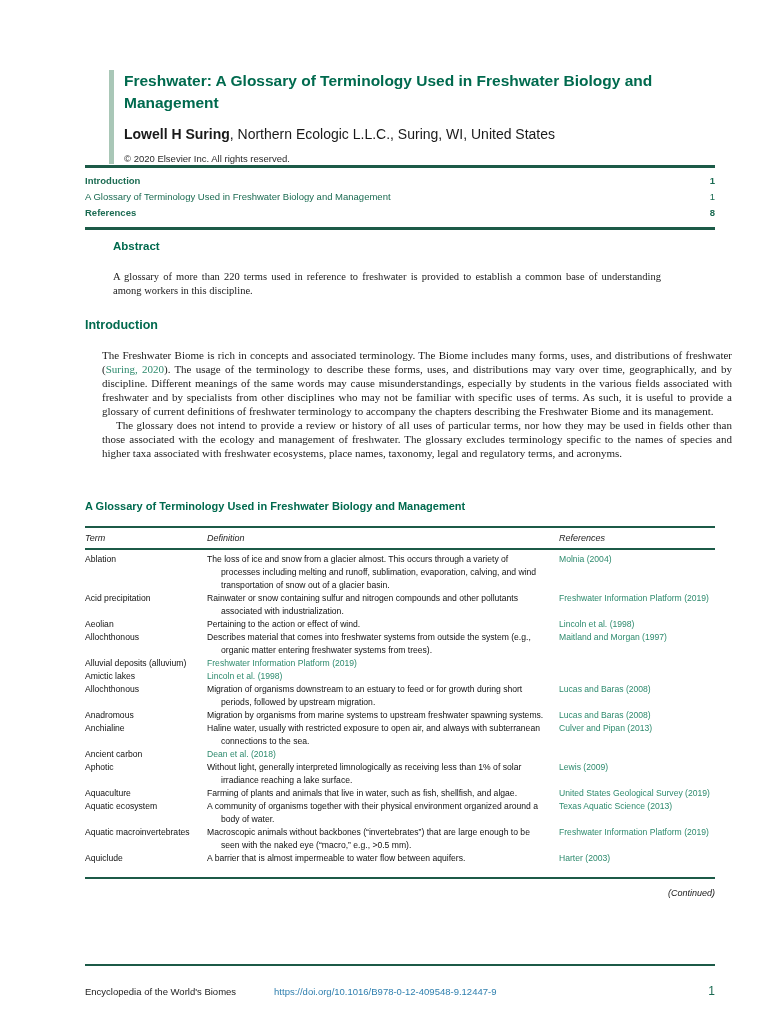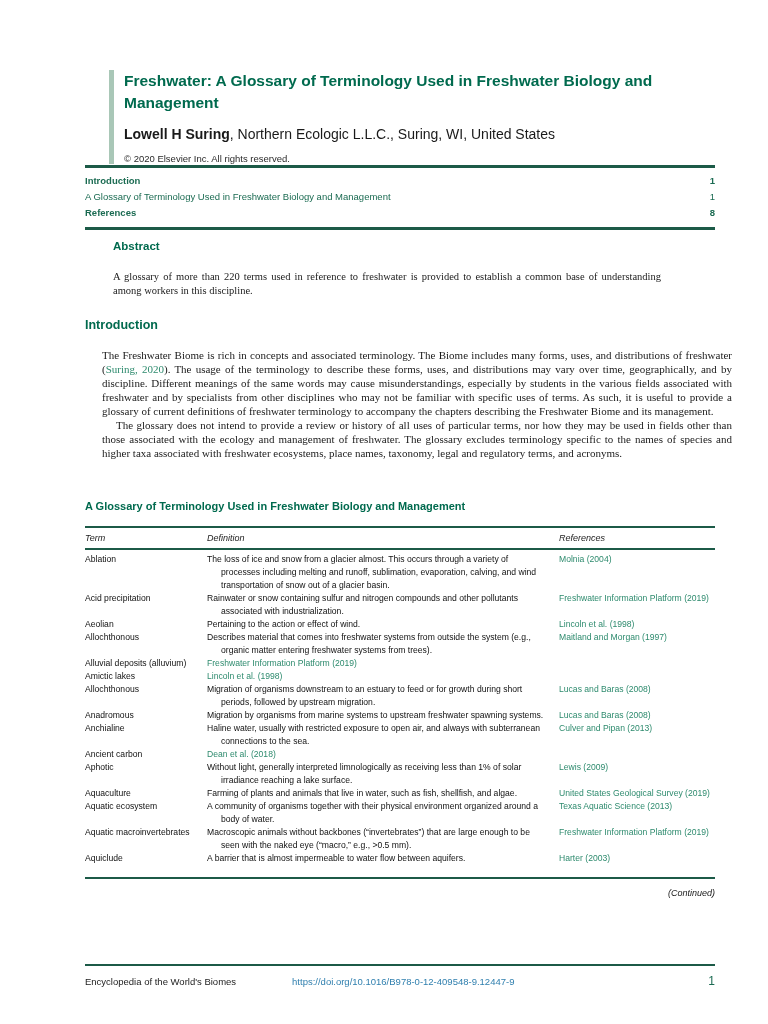--- a/index.html
+++ b/index.html
@@ -80,25 +80,25 @@
   .cell-def { padding-left: 14px; text-indent: -14px; padding-right: 10px; }
   .cell-ref { padding-left: 12px; text-indent: -12px; }
   .ref-link { color: #2e8b6e; text-decoration: none; cursor: pointer; }
   .continued-line {
     margin-top: 9px; text-align: right; font-style: italic;
     font-size: 9px; color: #1a1a1a;
   }
   
   .footer {
     position: absolute; left: 85px; top: 964px; width: 630px;
-    border-top: 2px solid #1c5a47; padding-top: 8px;
+    border-top: 2px solid #1c5a47; padding-top: 18px;
     display: flex; align-items: baseline;
   }
   .footer-book { font-size: 9.5px; color: #222; }
-  .footer-doi { font-size: 9.5px; color: #2f7fae; margin-left: 56px; text-decoration: none; cursor: pointer; }
+  .footer-doi { font-size: 9.5px; color: #2f7fae; margin-left: 38px; text-decoration: none; cursor: pointer; }
   .footer-page { margin-left: auto; font-size: 12px; color: #1b6b52; }
 </style>
 </head>
 <body>
 
 <div class="page">
 
   <div class="title-block">
     <h1 class="chapter-title">Freshwater: A Glossary of Terminology Used in Freshwater Biology and Management</h1>
     <div class="author-line">

